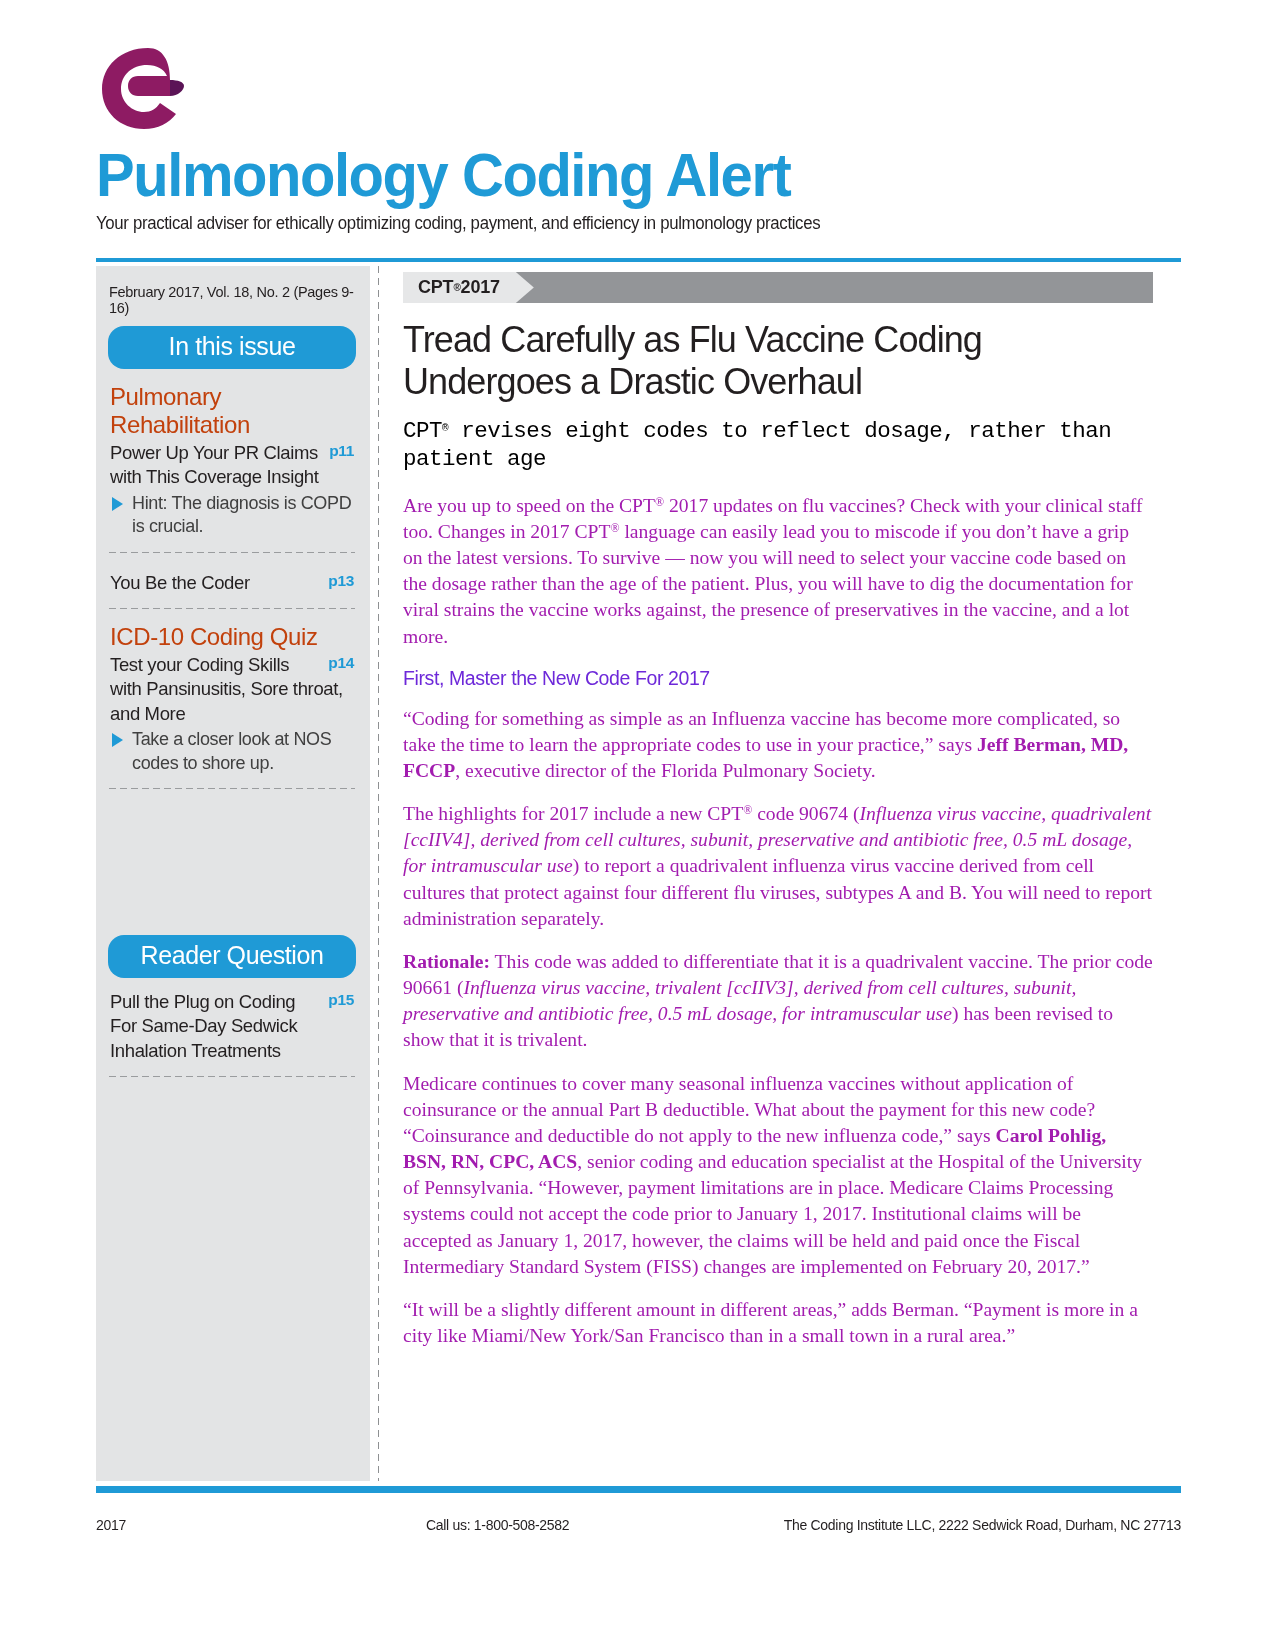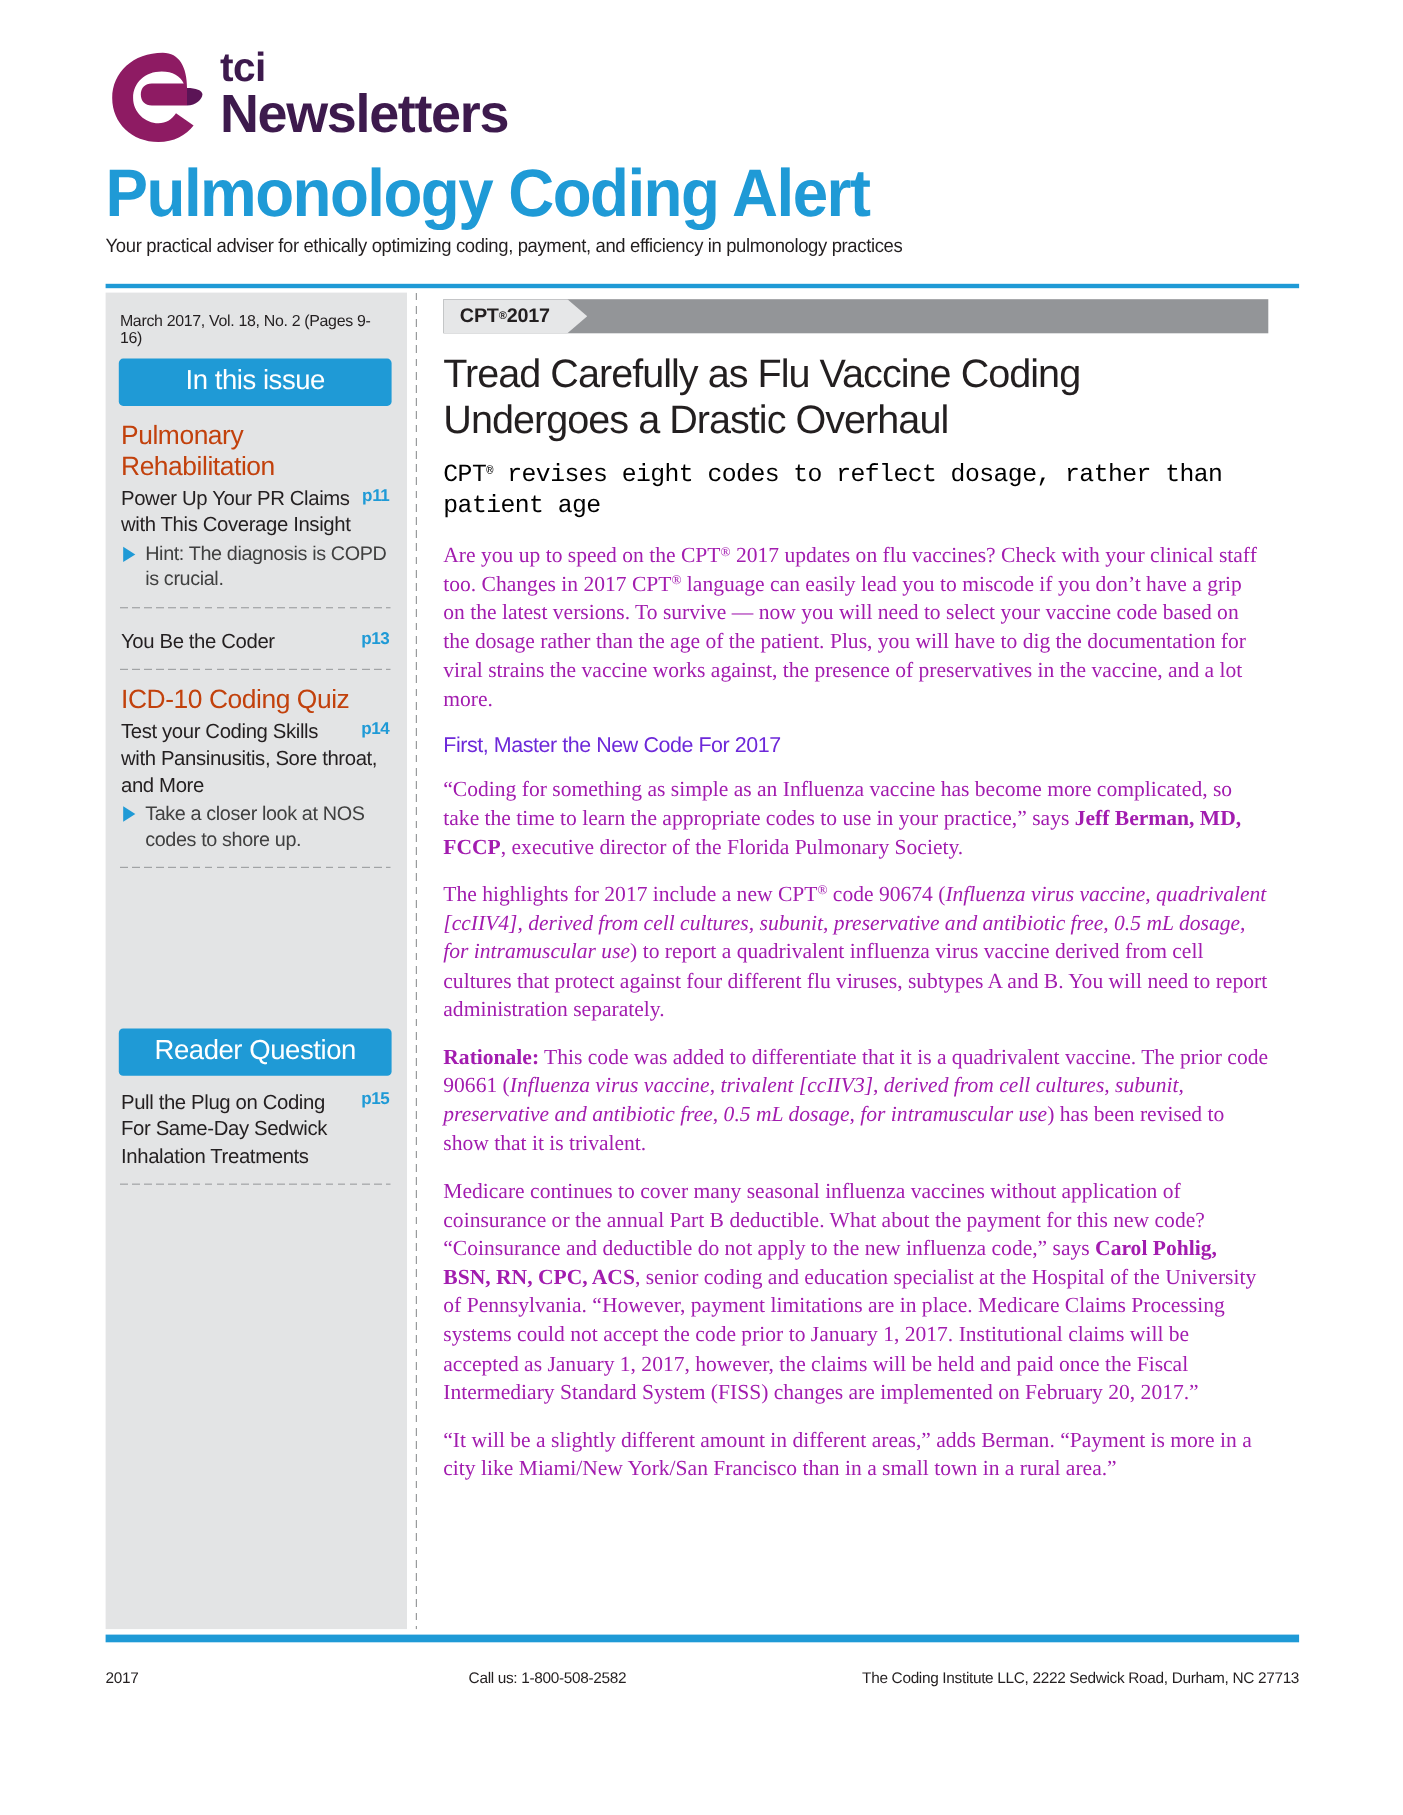--- a/index.html
+++ b/index.html
@@ -102,21 +102,21 @@
   }
   .issue-line {
     font-size: 14.5px;
     color: #231f20;
     letter-spacing: -0.3px;
     margin: 4px 0 10px 1px;
   }
   .pill {
     background: #1f9ad6;
     color: #ffffff;
-    border-radius: 4px;
+    border-radius: 16px;
     text-align: center;
     font-size: 25px;
     padding: 6px 0 8px 0;
     letter-spacing: -0.4px;
   }
   .toc-block { padding: 0 2px; }
   .toc-kicker {
     color: #c2410c;
     font-size: 24px;
     letter-spacing: -0.4px;
@@ -277,32 +277,28 @@
 <div class="page">
 
   <div class="masthead">
     <div class="logo-row">
       <div class="logo-mark">
         <svg width="98" height="92" viewBox="0 0 98 92" aria-hidden="true">
           <path d="M52 6 C25 6 6 24 6 47 C6 70 24 87 48 87 C62 87 73 81 80 72 L64 61 C60 67 55 70 48 70 C36 70 25 60 25 47 C25 33 36 23 51 23 C61 23 68 27 71 34 L42 34 C36 34 32 38 32 44 C32 50 36 54 42 54 L74 54 L74 38 C74 19 67 6 52 6 Z" fill="#8e1b63"></path>
           <path d="M74 38 L74 54 C82 54 88 48 88 44 C88 40 82 38 74 38 Z" fill="#5b1456"></path>
         </svg>
       </div>
-      <div class="logo-words">
-        <div class="logo-tci">tci</div>
-        <div class="logo-news">Newsletters</div>
-      </div>
     </div>
     <div class="pub-title">Pulmonology Coding Alert</div>
     <div class="pub-tagline">Your practical adviser for ethically optimizing coding, payment, and efficiency in pulmonology practices</div>
   </div>
   <div class="masthead-rule"></div>
 
   <div class="sidebar">
-    <div class="issue-line">March 2017, Vol. 18, No. 2 (Pages 9-16)</div>
+    <div class="issue-line">February 2017, Vol. 18, No. 2 (Pages 9-16)</div>
     <div class="pill">In this issue</div>
 
     <div class="toc-block">
       <div class="toc-kicker">Pulmonary Rehabilitation</div>
       <div class="toc-title">
         <span class="pg">p11</span>
         <span>Power Up Your PR Claims with</span>
         <span>This Coverage Insight</span>
       </div>
       <div class="toc-bullet">

